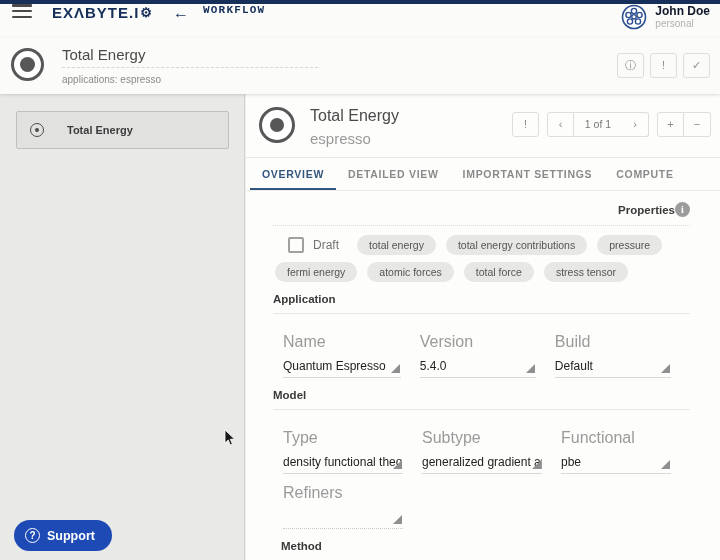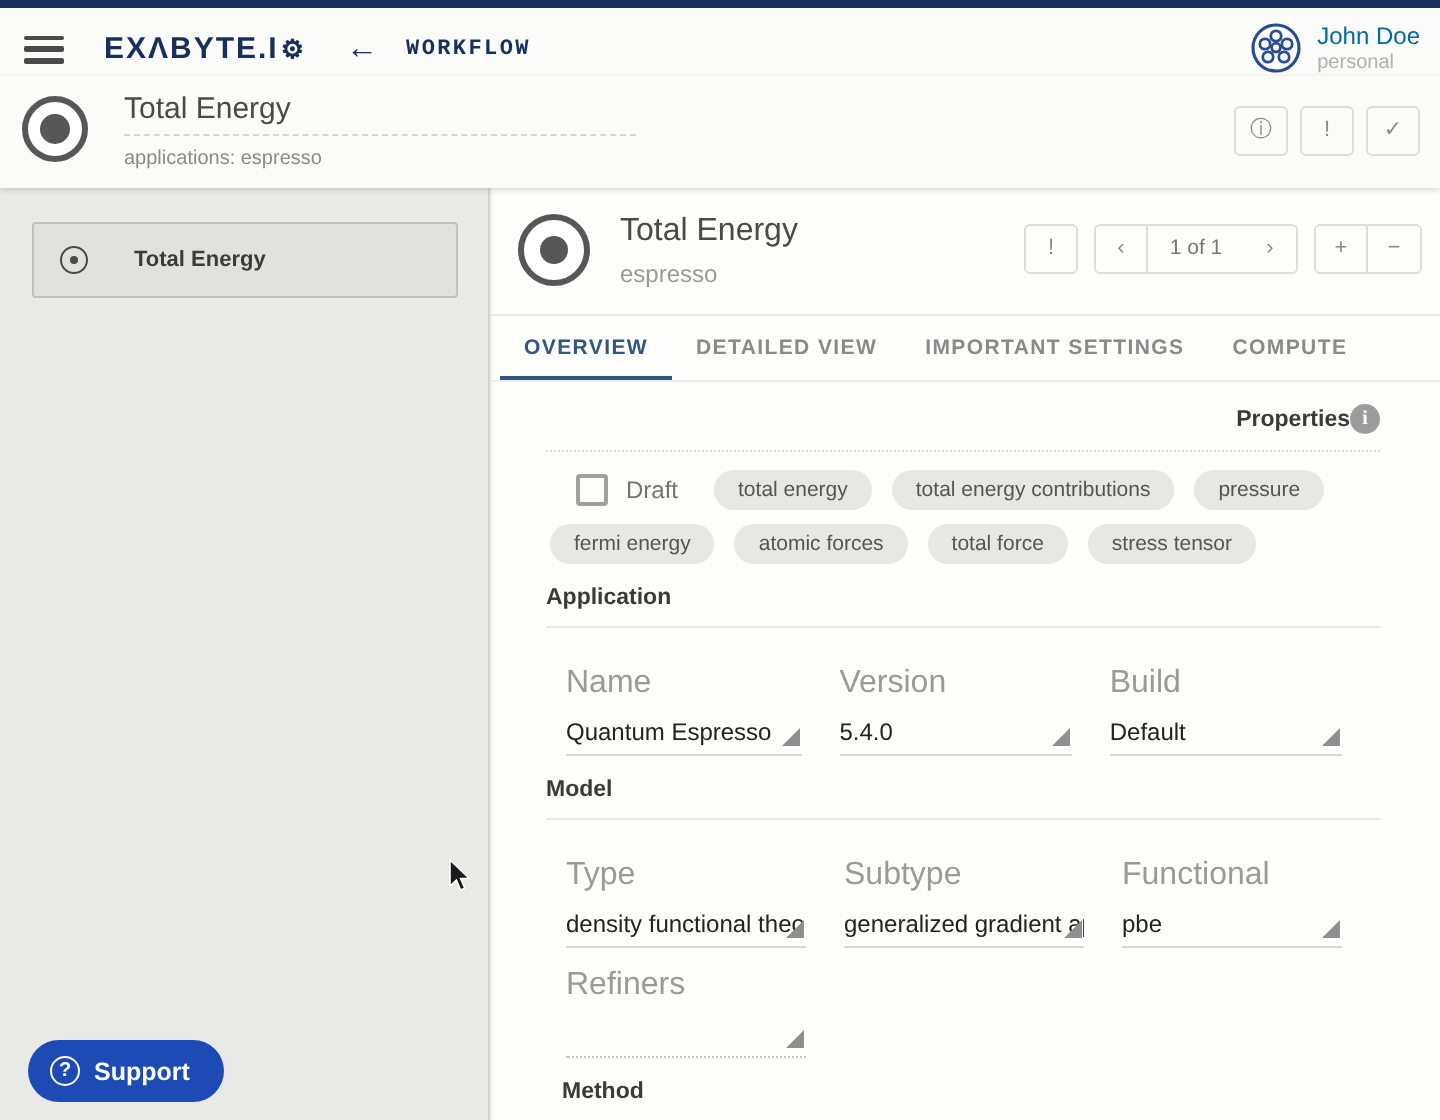--- a/index.html
+++ b/index.html
@@ -6,33 +6,33 @@
   html,body { background:#d8d8d8; }
   body { font-family:"Liberation Sans", sans-serif; }
   .screen { position:relative; width:720px; height:560px; overflow:hidden;
             background:#efefee; margin:0 auto; }
 
   
   .topstrip { position:absolute; top:0; left:0; right:0; height:4px; background:#16305a; }
 
   
   .navbar { position:absolute; top:4px; left:0; right:0; height:42px; background:#fbfbfa;
-            border-bottom:1px solid #e2e2e0; display:flex; align-items:center; }
+            border-bottom:1px solid #e2e2e0; display:flex; align-items:flex-start; }
   .hamburger { width:20px; height:14px; margin-left:12px; display:flex; flex-direction:column;
                justify-content:space-between; cursor:pointer; }
   .hamburger span { display:block; height:2.5px; background:#4a4a4a; border-radius:1px; }
   .logo { margin-left:20px; font-size:15px; font-weight:bold; letter-spacing:1px; color:#16305a;
           display:flex; align-items:center; }
   .logo .gear { font-size:13px; margin-left:1px; }
   .back-arrow { margin-left:20px; font-size:16px; color:#16305a; font-weight:bold; cursor:pointer; }
   .nav-section { margin-left:14px; font-size:11px; font-weight:bold; letter-spacing:1.2px; color:#16305a;font-family:Liberation Mono, monospace; }
   .nav-right { margin-left:auto; display:flex; align-items:center; margin-right:10px; gap:8px; }
   .avatar { width:26px; height:26px; }
   .user-block { text-align:left; line-height:1.2; }
-  .user-name { font-size:12px; font-weight:normal; color:#0369a1; }
+  .user-name { font-size:12px; font-weight:bold; color:#0f172a; }
   .user-account { font-size:10px; color:#b0b0b0; }
 
   
   .subheader { position:absolute; top:38px; left:0; right:0; height:56px; background:#fbfbfa;
                box-shadow:0 1px 3px rgba(0,0,0,0.15); z-index:2; }
   .donut { border-radius:50%; border:3px solid #575757; position:relative; background:#fff; }
   .donut .dot { position:absolute; border-radius:50%; background:#575757; }
   .wf-donut { position:absolute; left:11px; top:10px; width:33px; height:33px; }
   .wf-donut .dot { inset:6px; }
   .wf-title { position:absolute; left:62px; top:8px; width:256px; font-size:15px; color:#4a4a4a;
@@ -58,21 +58,21 @@
                  font-family:"Liberation Sans", sans-serif; }
   .q-ic { width:15px; height:15px; border:1.5px solid #fff; border-radius:50%; font-size:10px;
           font-weight:bold; line-height:14px; text-align:center; }
 
   
   .main { position:absolute; top:94px; left:246px; right:0; bottom:0; background:#fdfdfc; }
   .unit-header { position:relative; height:64px; border-bottom:1px solid #e8e8e6; }
   .unit-donut { position:absolute; left:13px; top:13px; width:36px; height:36px; border-width:3.5px; }
   .unit-donut .dot { inset:8px; }
   .unit-title { position:absolute; left:64px; top:13px; font-size:16px; color:#4a4a4a; }
-  .unit-sub { position:absolute; left:64px; top:36px; font-size:12px; color:#999; }
+  .unit-sub { position:absolute; left:64px; top:36px; font-size:15px; color:#999; }
   .pager { position:absolute; right:9px; top:18px; display:flex; align-items:center; gap:8px; }
   .btn-group { display:flex; }
   .btn-group .sq-btn { border-radius:0; border-left-width:0; }
   .btn-group .sq-btn:first-child { border-radius:3px 0 0 3px; border-left-width:1px; }
   .btn-group .sq-btn:last-child { border-radius:0 3px 3px 0; }
   .page-status { min-width:48px; padding:0 8px; font-size:10.5px; color:#777; line-height:23px;
                  border-top:1px solid #ddd; border-bottom:1px solid #ddd; text-align:center; }
 
   
   .tabs { display:flex; height:33px; border-bottom:1px solid #ececea; padding-left:4px; }

